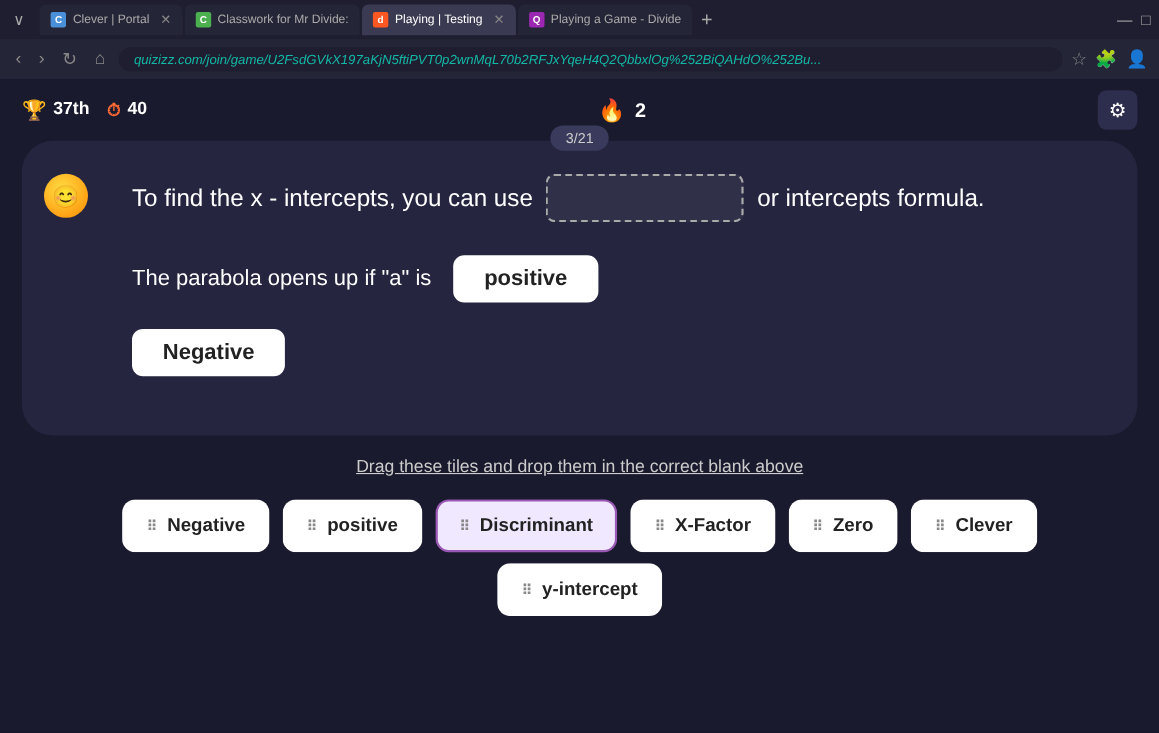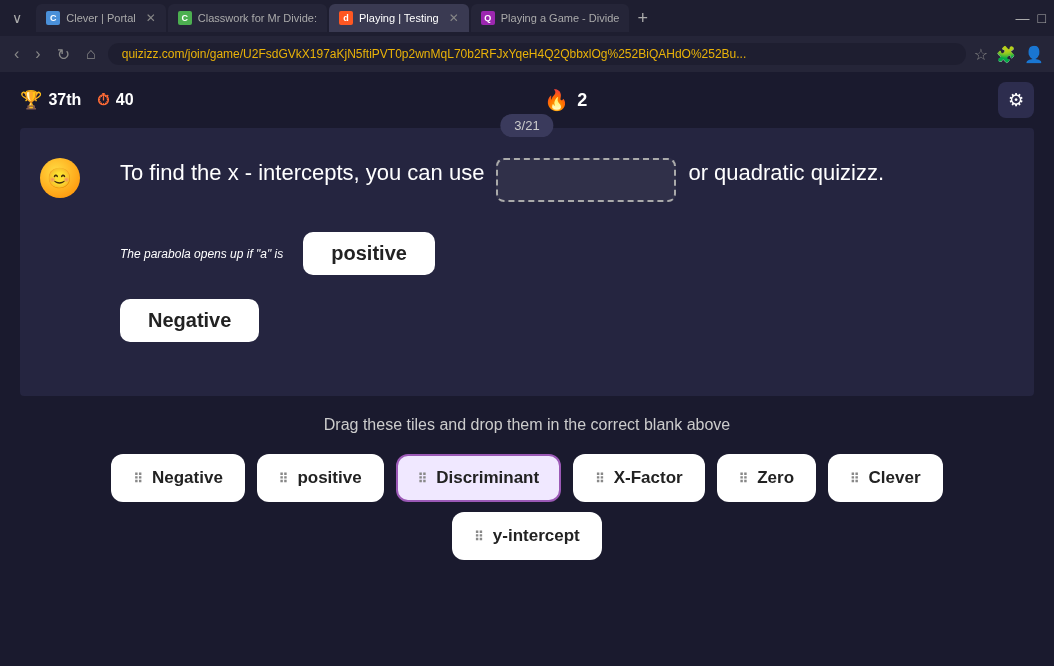--- a/index.html
+++ b/index.html
@@ -108,23 +108,24 @@
       cursor: pointer;
       padding: 2px 4px;
     }
 
     .address-input {
       flex: 1;
       background: #1e1e30;
       border: none;
       border-radius: 16px;
       padding: 4px 14px;
-      color: #eab308;
+      color: #14b8a6;
       font-size: 12px;
       outline: none;
+      font-style: italic;
     }
 
     .address-star {
       color: #888;
       font-size: 16px;
     }
 
     
     .main-content {
       background: #1a1a2e;
@@ -207,21 +208,21 @@
       cursor: pointer;
       display: flex;
       align-items: center;
       justify-content: center;
     }
 
     
     .question-area {
       background: #252540;
       margin: 0 20px;
-      border-radius: 4px;
+      border-radius: 28px;
       padding: 30px 40px;
       position: relative;
     }
 
     .progress-badge {
       position: absolute;
       top: -14px;
       left: 50%;
       transform: translateX(-50%);
       background: #3a3a5c;
@@ -246,21 +247,21 @@
     }
 
     .question-text {
       color: #fff;
       font-size: 22px;
       font-weight: 500;
       margin-left: 60px;
       margin-bottom: 30px;
       line-height: 1.4;
       display: flex;
-      align-items: flex-start;
+      align-items: center;
       gap: 12px;
       flex-wrap: wrap;
     }
 
     .blank-box {
       border: 2px dashed #aaa;
       border-radius: 8px;
       width: 180px;
       height: 44px;
       display: inline-flex;
@@ -272,23 +273,22 @@
     .answer-row {
       display: flex;
       align-items: center;
       margin-bottom: 24px;
       margin-left: 60px;
       gap: 20px;
     }
 
     .answer-text {
       color: #fff;
-      font-size: 12px;
+      font-size: 20px;
       font-weight: 500;
-      font-style: italic;
     }
 
     .answer-chip {
       background: #fff;
       color: #222;
       padding: 10px 28px;
       border-radius: 10px;
       font-size: 20px;
       font-weight: 600;
       cursor: pointer;
@@ -297,20 +297,21 @@
     
     .drag-area {
       padding: 20px;
       text-align: center;
     }
 
     .drag-instruction {
       color: #ccc;
       font-size: 16px;
       margin-bottom: 20px;
+      text-decoration: underline;
     }
 
     .tiles-row {
       display: flex;
       justify-content: center;
       align-items: center;
       gap: 12px;
       flex-wrap: wrap;
     }
 
@@ -425,21 +426,21 @@
   </div>
 
   <div class="question-area">
     <div class="progress-badge">3/21</div>
 
     <div class="question-avatar">😊</div>
 
     <div class="question-text">
       <span>To find the x - intercepts, you can use</span>
       <span class="blank-box"></span>
-      <span>or quadratic quizizz.</span>
+      <span>or intercepts formula.</span>
     </div>
 
     <div class="answer-row">
       <span class="answer-text">The parabola opens up if "a" is</span>
       <span class="answer-chip">positive</span>
     </div>
 
     <div class="answer-row">
       <span class="answer-chip">Negative</span>
     </div>

